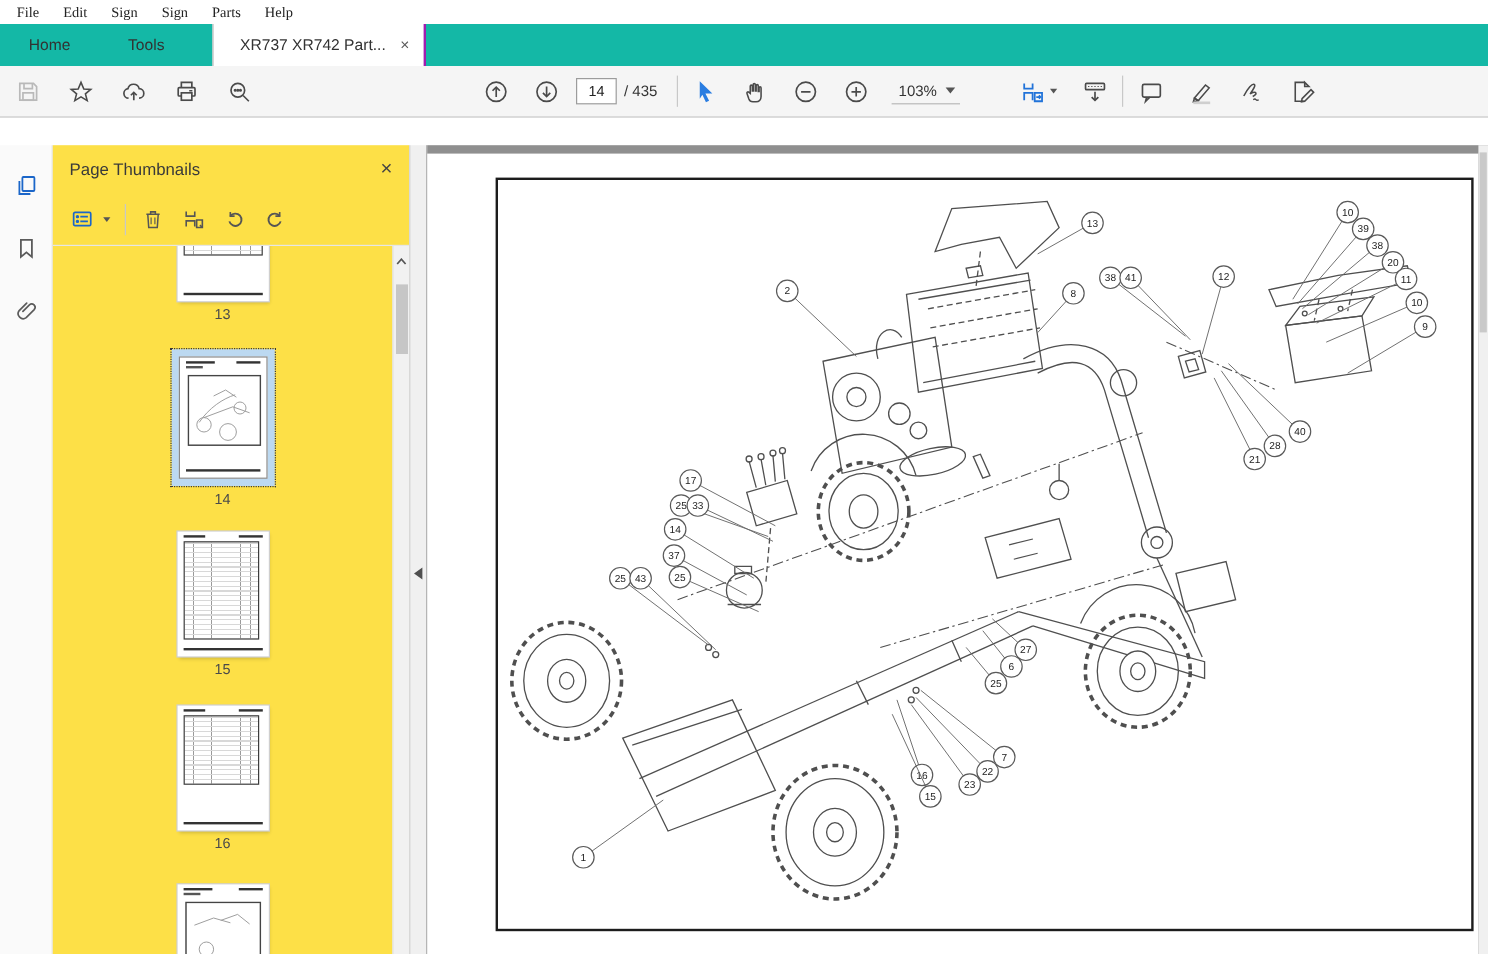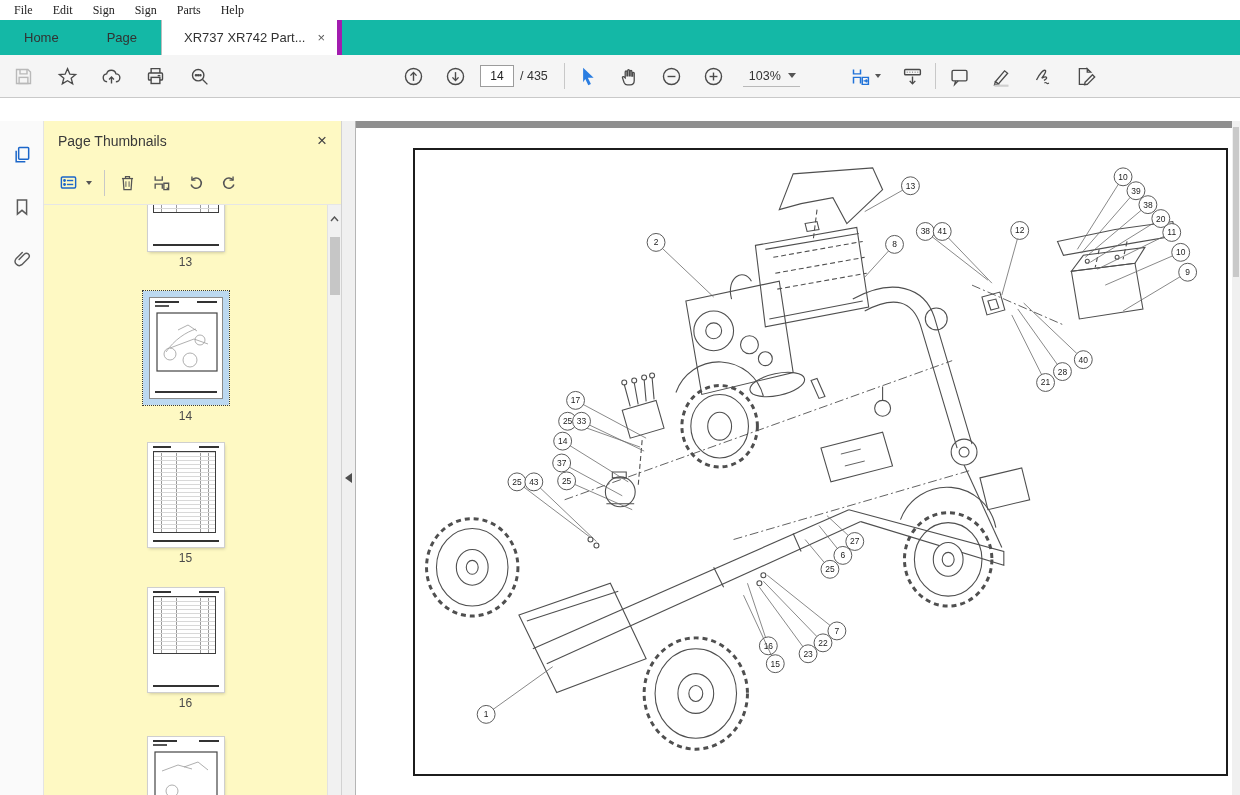--- a/index.html
+++ b/index.html
@@ -12,21 +12,21 @@
   .titlebar .appicon { width:14px; height:14px; margin-right:7px; }
   .titlebar .title { font-size:12px; color:#1a1a1a; }
 
   
   .menubar { height:20px; display:flex; align-items:center; background:#fff; padding-left:4px;font-family:Liberation Serif, serif; }
   .menubar span { font-size:12px; color:#222; padding:2px 10px; cursor:default; }
 
   
   .tabbar { height:35px; background:#14b8a6; display:flex; align-items:stretch; border-bottom:0; }
   .tab { display:flex; align-items:center; justify-content:center; font-size:13px; color:#323232; padding:0 24px; cursor:default; }
-  .tab.doc { background:#fff; border-left:1px solid #bcbcbc; border-right:5px solid #a21caf; padding:0 12px 0 22px; min-width:170px; }
+  .tab.doc { background:#fff; border-left:1px solid #bcbcbc; border-right:2px solid #a21caf; padding:0 12px 0 22px; min-width:170px;margin-left:16px; }
   .tab.doc .x { margin-left:12px; color:#5a5a5a; font-size:13px; }
 
   
   .toolbar { position:relative; height:43px; background:#f5f5f5; border-bottom:1px solid #c9c9c9; }
   .tgroup { position:absolute; top:0; height:42px; display:flex; align-items:center; }
   .tbtn { width:30px; height:30px; display:flex; align-items:center; justify-content:center; color:#4a4a4a; }
   .tbtn svg { width:21px; height:21px; }
   .tbtn.disabled { color:#b9b9b9; }
   .tbtn.blue { color:#2173d9; }
   .vsep { width:1px; height:26px; background:#c8c8c8; margin:0 8px; }
@@ -39,21 +39,21 @@
   
   .bodyrow { position:absolute; top:121px; left:0; right:0; bottom:0; display:flex; }
 
   
   .rail { width:44px; background:#fafafa; border-right:1px solid #e4e4e4; display:flex; flex-direction:column; align-items:center; padding-top:22px; gap:28px; }
   .railbtn { width:24px; height:24px; display:flex; align-items:center; justify-content:center; color:#5b5b5b; }
   .railbtn svg { width:20px; height:20px; }
   .railbtn.active { color:#1b66c9; }
 
   
-  .panel { width:297px; background:#fef9c3; display:flex; flex-direction:column; }
+  .panel { width:297px; background:#fde047; display:flex; flex-direction:column; }
   .panelhdr { height:40px; display:flex; align-items:center; padding:0 14px; }
   .panelhdr .ptitle { font-size:14px; color:#3a3a3a; flex:1; }
   .panelhdr .pclose { color:#444; font-size:17px; }
   .ptoolbar { height:44px; display:flex; align-items:center; padding:0 10px; border-bottom:1px solid #e6e6e6; }
   .ptb { width:28px; height:28px; display:flex; align-items:center; justify-content:center; color:#555; }
   .ptb svg { width:19px; height:19px; }
   .ptb.blue { color:#1b66c9; }
   .plist { position:relative; flex:1; overflow:hidden; }
 
   .thumbcol { position:absolute; left:0; right:14px; top:0; bottom:0; }
@@ -101,21 +101,21 @@
     <span>File</span>
     <span>Edit</span>
     <span>Sign</span>
     <span>Sign</span>
     <span>Parts</span>
     <span>Help</span>
   </div>
 
   <div class="tabbar">
     <div class="tab">Home</div>
-    <div class="tab">Page</div>
+    <div class="tab">Tools</div>
     <div class="tab doc">
       <span>XR737 XR742  Part...</span>
       <span class="x">×</span>
     </div>
   </div>
 
   <div class="toolbar">
     <div class="tgroup" style="left:8px; gap:14px;">
       <div class="tbtn disabled">
         <svg viewBox="0 0 24 24" stroke="currentColor" fill="none" stroke-width="1.6">

